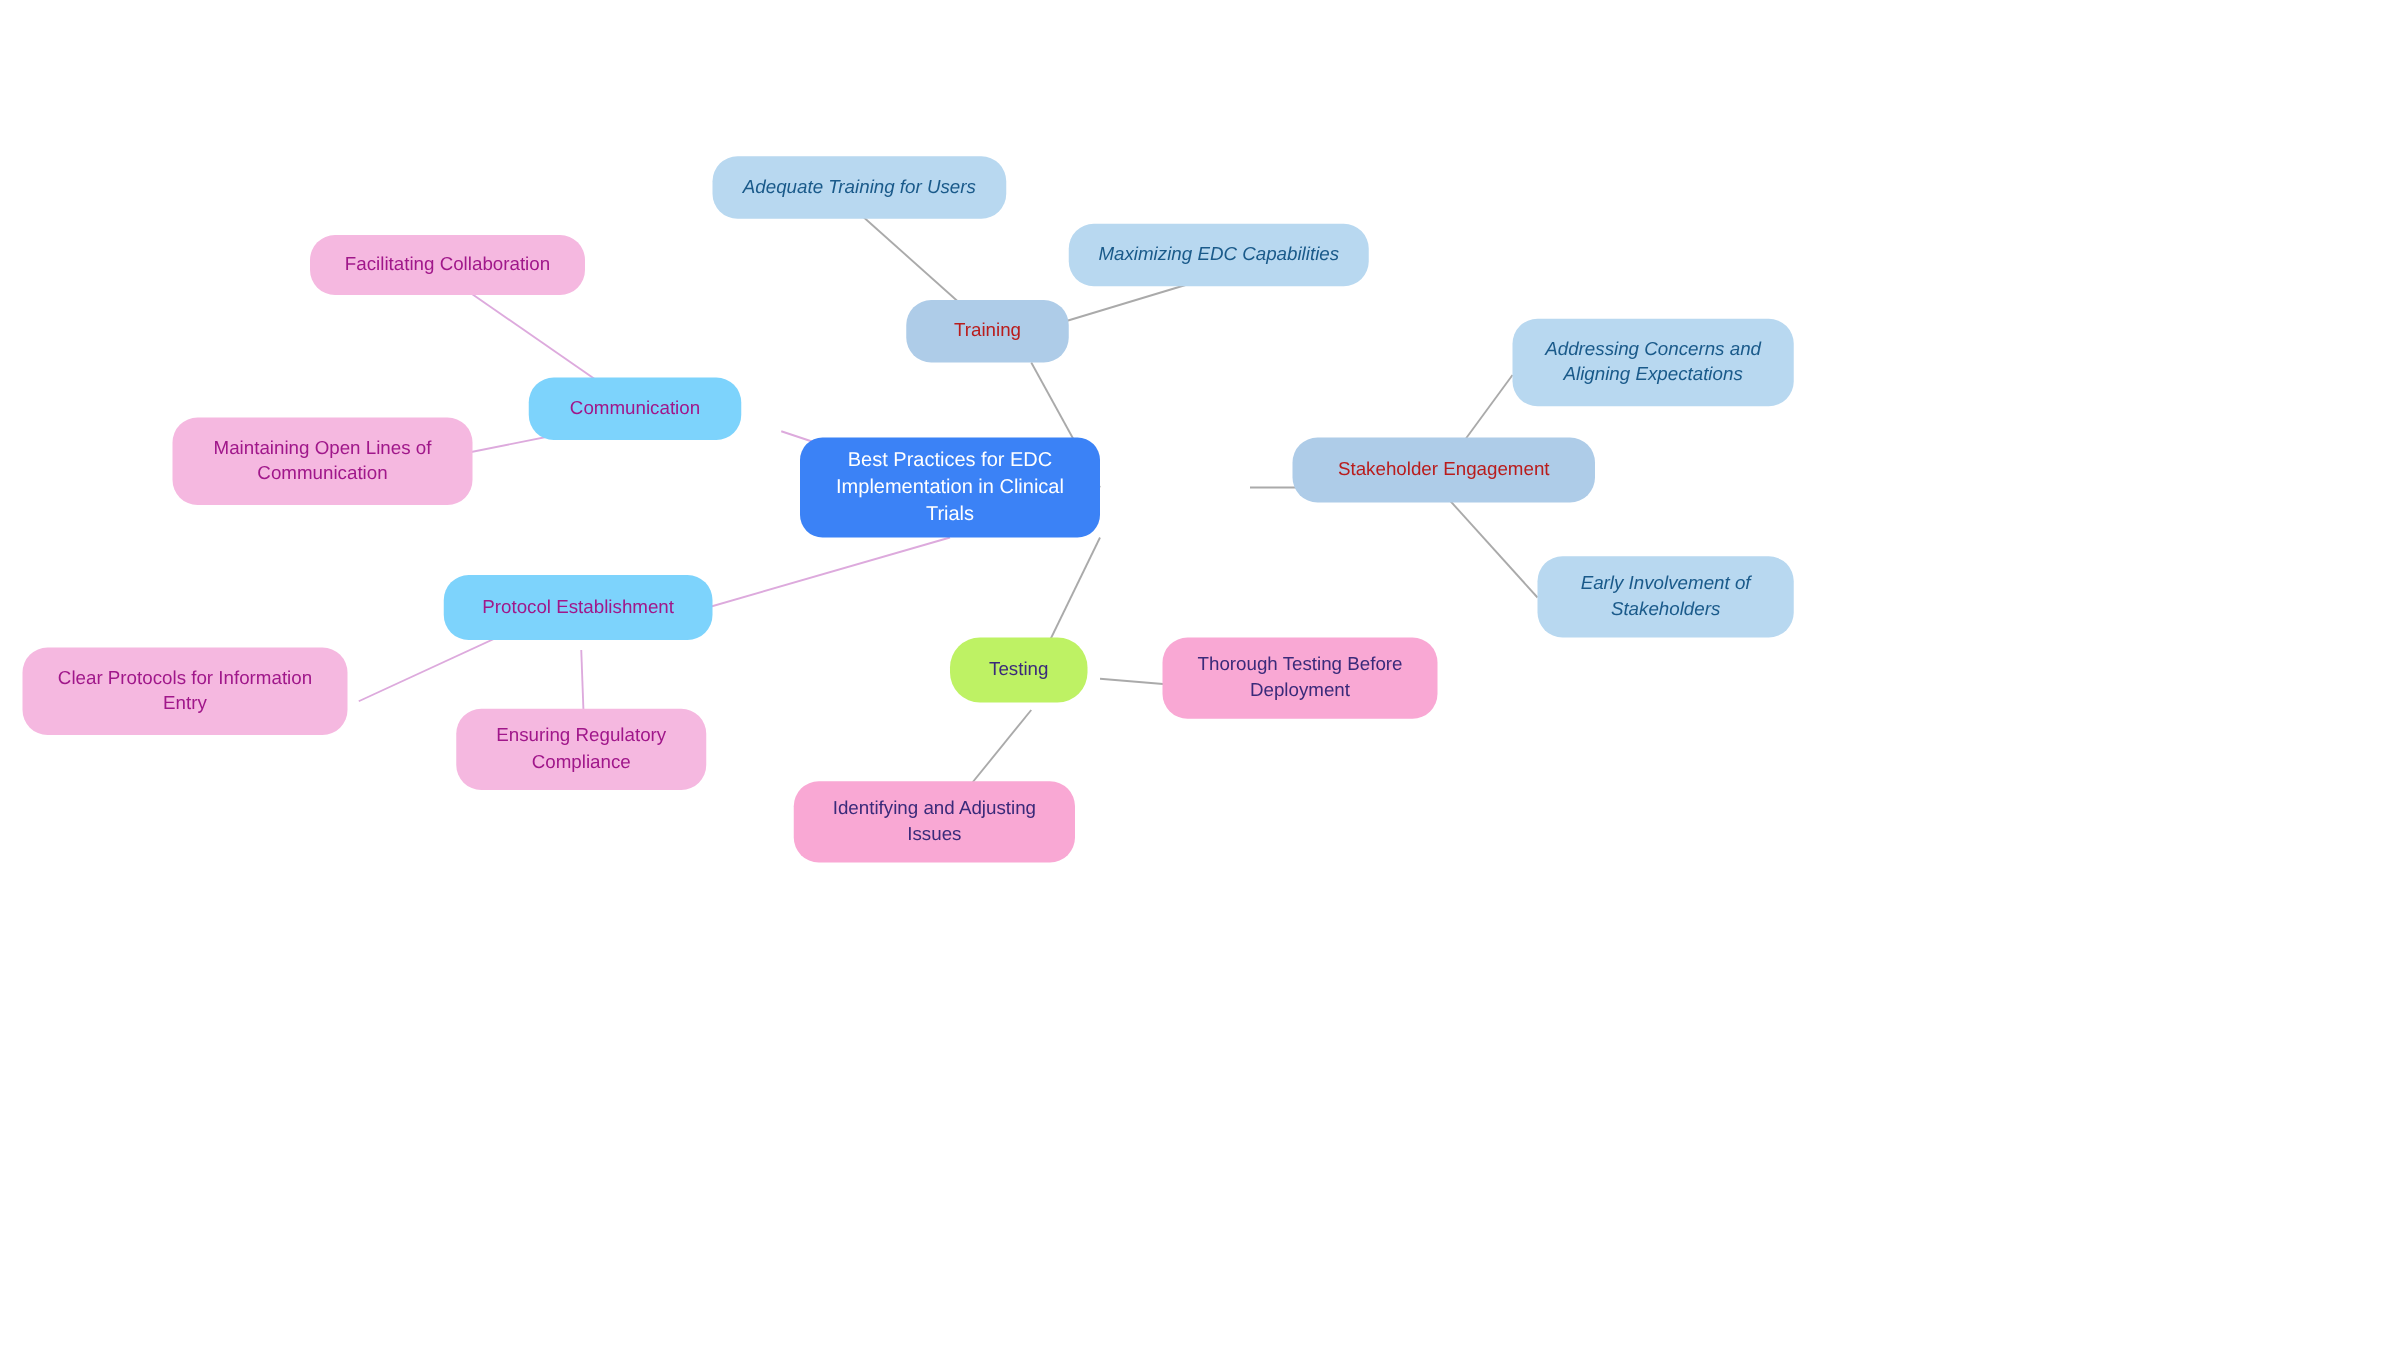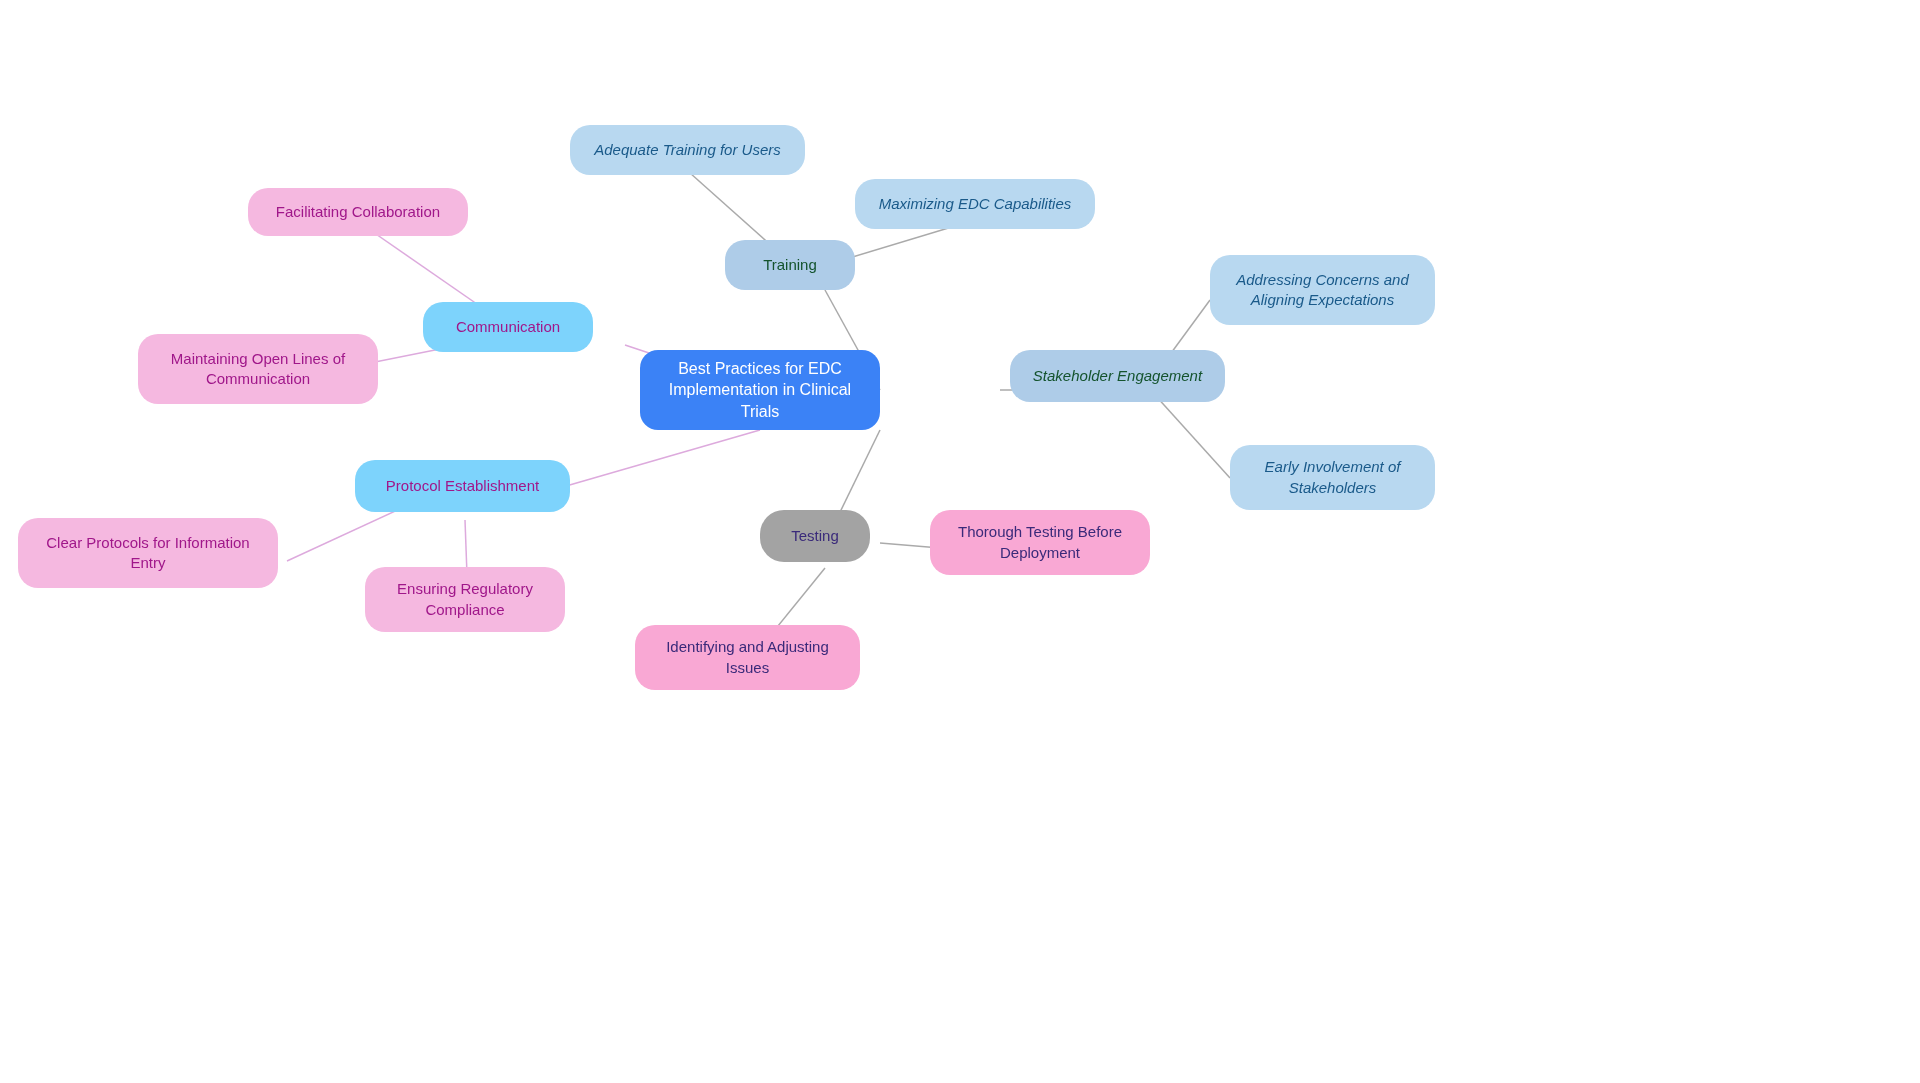--- a/index.html
+++ b/index.html
@@ -33,40 +33,40 @@
       height: 80px;
     }
     .node-blue {
       background: #b8d8f0;
       color: #1a5a8a;
       border-radius: 20px;
       font-style: italic;
     }
     .node-blue-mid {
       background: #aecce8;
-      color: #14532d;
+      color: #b91c1c;
       border-radius: 20px;
     }
     .node-pink {
       background: #f5b8e0;
       color: #a0178a;
       border-radius: 20px;
     }
     .node-pink-mid {
       background: #7dd3fc;
       color: #a0178a;
       border-radius: 20px;
     }
     .node-purple {
       background: #f9a8d4;
       color: #3a2a7a;
       border-radius: 20px;
     }
     .node-purple-mid {
-      background: #a3a3a3;
+      background: #bef264;
       color: #3a2a7a;
       border-radius: 24px;
     }
     svg#connections {
       position: absolute;
       top: 0; left: 0;
       width: 1920px;
       height: 1083px;
       pointer-events: none;
     }
@@ -117,21 +117,21 @@
 </div>
 
 <div class="node node-blue" style="left: 570px; top: 125px; width: 235px; height: 50px;">
   <span>Adequate Training for Users</span>
 </div>
 
 <div class="node node-blue" style="left: 855px; top: 179px; width: 240px; height: 50px;">
   <span>Maximizing EDC Capabilities</span>
 </div>
 
-<div class="node node-blue-mid" style="left: 1010px; top: 350px; width: 215px; height: 52px; font-style: italic;">
+<div class="node node-blue-mid" style="left: 1034px; top: 350px; width: 242px; height: 52px;">
   <span>Stakeholder Engagement</span>
 </div>
 
 <div class="node node-blue" style="left: 1210px; top: 255px; width: 225px; height: 70px;">
   <span>Addressing Concerns and Aligning Expectations</span>
 </div>
 
 <div class="node node-blue" style="left: 1230px; top: 445px; width: 205px; height: 65px;">
   <span>Early Involvement of Stakeholders</span>
 </div>

